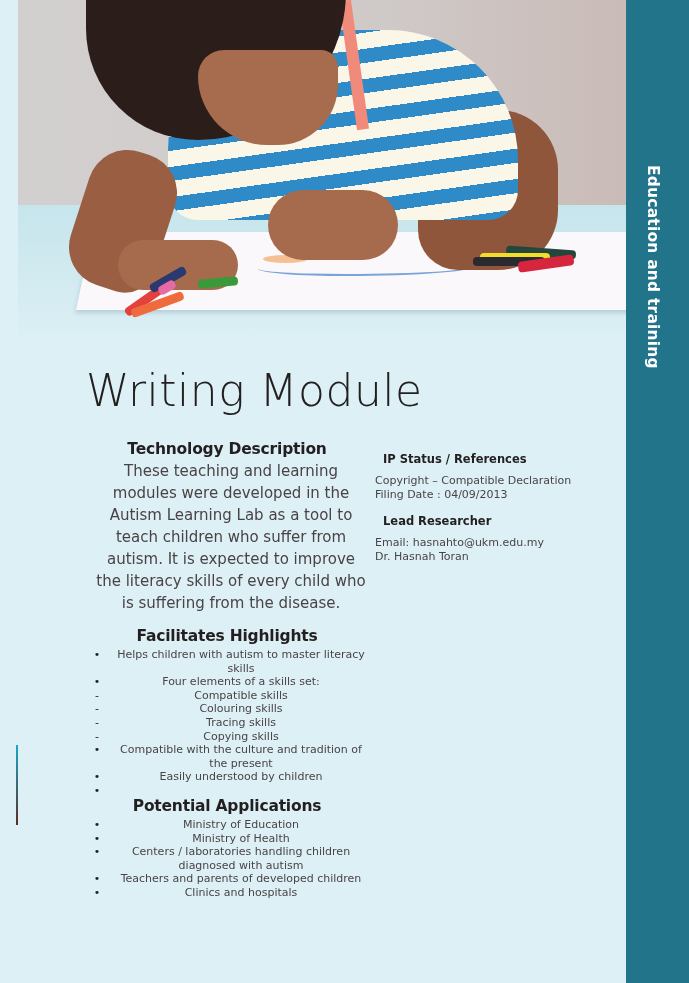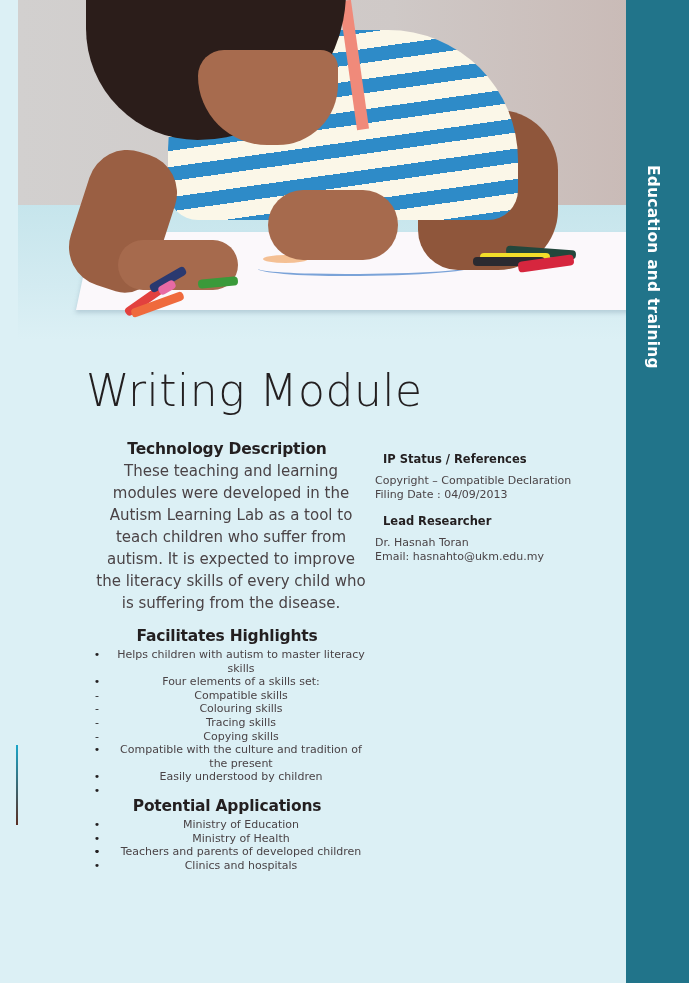--- a/index.html
+++ b/index.html
@@ -98,37 +98,37 @@
         <li><span class="marker">•</span><span>Easily understood by children</span></li>
         <li><span class="marker">•</span></li>
       </ul>
     </div>
 
     <div class="section">
       <h2>Potential Applications</h2>
       <ul class="items">
         <li><span class="marker">•</span><span>Ministry of Education</span></li>
         <li><span class="marker">•</span><span>Ministry of Health</span></li>
-        <li><span class="marker">•</span></li>
+        <li><span class="marker">•</span><span>Centers / laboratories handling children diagnosed with autism</span></li>
         <li><span class="marker">•</span><span>Teachers and parents of developed children</span></li>
         <li><span class="marker">•</span><span>Clinics and hospitals</span></li>
       </ul>
     </div>
   </div>
 
   <div class="col-right">
     <div class="info-block">
       <h3>IP Status / References</h3>
       <div class="info-line">Copyright – Compatible Declaration</div>
       <div class="info-line">Filing Date : 04/09/2013</div>
     </div>
     <div class="info-block">
       <h3>Lead Researcher</h3>
+      <div class="info-line">Email: hasnahto@ukm.edu.my</div>
       <div class="info-line">Dr. Hasnah Toran</div>
-      <div class="info-line">Email: hasnahto@ukm.edu.my</div>
     </div>
   </div>
 </div>
 
 <div class="sidebar">
 
   <div class="sidebar-label">Education and training</div>
 </div>
 
 </body></html>

